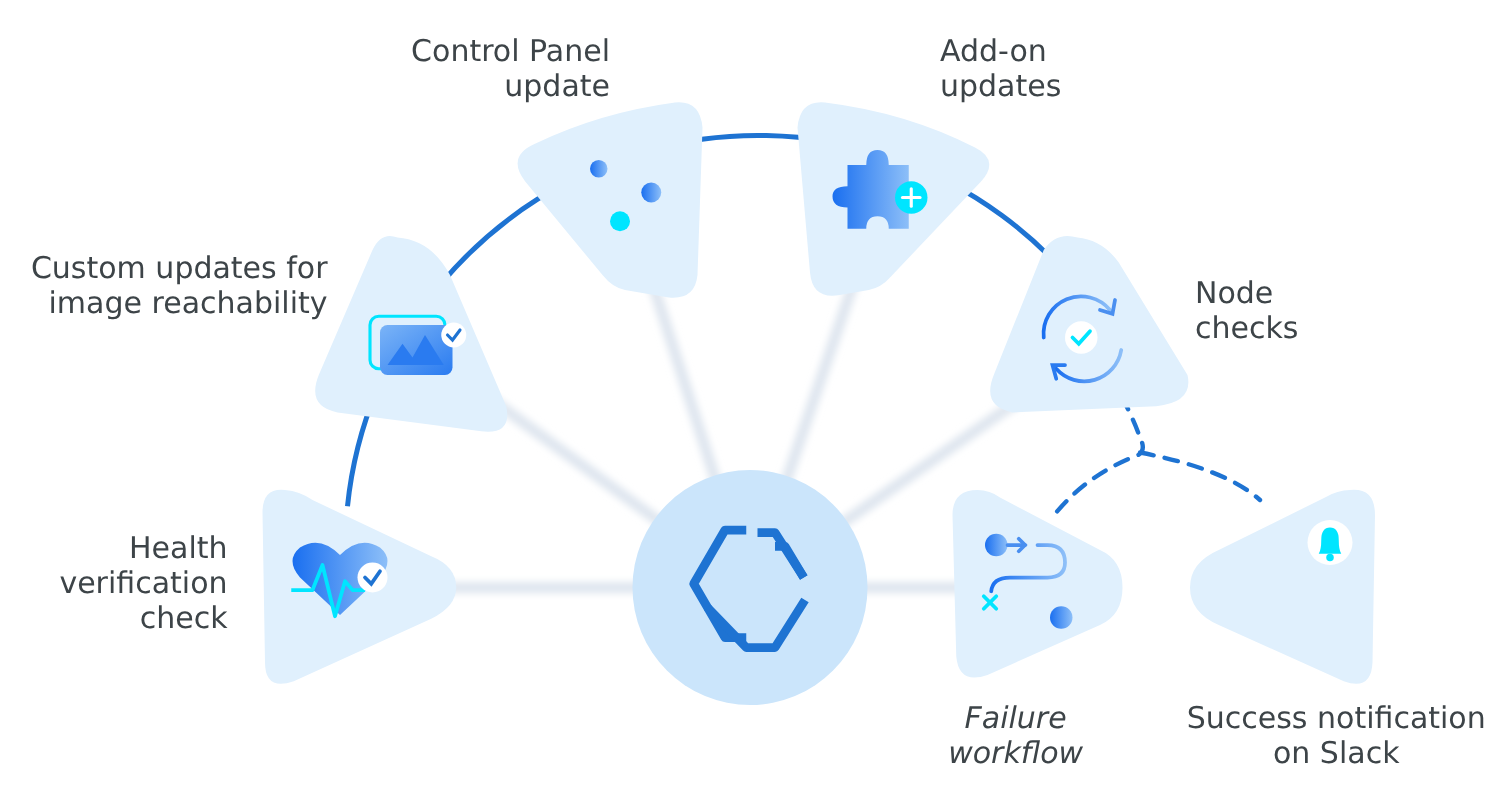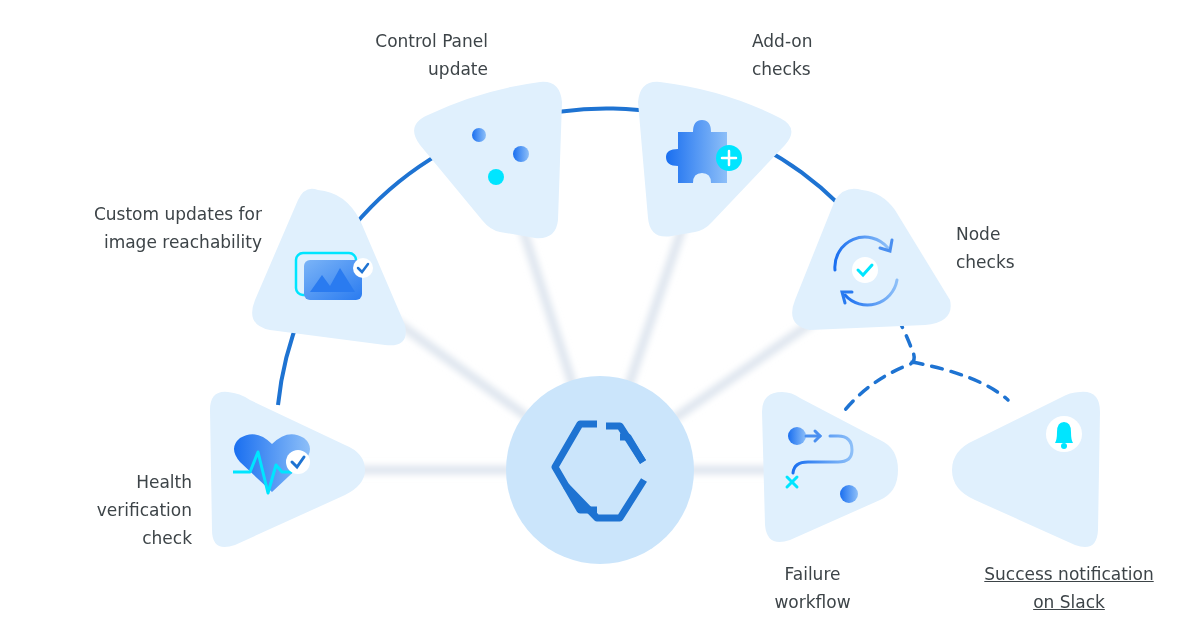--- a/index.html
+++ b/index.html
@@ -1,18 +1,18 @@
 <!DOCTYPE html>
 <html><head>
 <meta charset="utf-8">
 <style>
   html, body { margin:0; padding:0; background:#ffffff; }
   body { width:1200px; height:640px; position:relative; overflow:hidden; font-family:"Liberation Sans", sans-serif; }
   svg.canvas { position:absolute; left:0; top:0; }
-  .label { position:absolute; font-family:"DejaVu Sans", sans-serif; font-size:17px; line-height:28px; color:#3d4448; white-space:pre-line; }
+  .label { position:absolute; font-family:"DejaVu Sans", sans-serif; font-size:24px; line-height:28px; color:#3d4448; white-space:pre-line; }
   .r { text-align:right; }
   .c { text-align:center; }
   .l { text-align:left; }
 </style>
 </head>
 <body>
 
 <svg class="canvas" width="1200" height="640" viewBox="0 0 1200 640">
   <defs>
     <linearGradient id="gBlue" x1="0" y1="0" x2="1" y2="0">
@@ -133,27 +133,27 @@
         <line x1="1038" y1="477" x2="1057" y2="477"></line>
         <line x1="1038" y1="496" x2="1038" y2="496"></line>
       </g>
       <circle cx="1064" cy="434" r="18" fill="#ffffff"></circle>
       <path d="M 1055 443 Q 1057 440 1057 432 Q 1057 422 1064 422 Q 1071 422 1071 432 Q 1071 440 1073 443 Z" fill="#00e5ff"></path>
       <circle cx="1064" cy="446" r="3" fill="#00e5ff"></circle>
     </g>
   </g>
 </svg>
 
-<div class="label r" style="left:50px; top:424px; width:142px;margin-top:44px;">Health
+<div class="label r" style="left:40px; top:424px; width:142px;">Health
 verification
 check</div>
 <div class="label r" style="left:20px; top:200px; width:242px;">Custom updates for
 image reachability</div>
 <div class="label r" style="left:300px; top:27px; width:188px;">Control Panel
 update</div>
 <div class="label l" style="left:752px; top:27px; width:150px;">Add-on
-checks</div>
+updates</div>
 <div class="label l" style="left:956px; top:220px; width:150px;">Node
 checks</div>
-<div class="label c" style="left:745px; top:560px; width:135px;">Failure
+<div class="label c" style="left:745px; top:560px; width:135px;font-style:italic;">Failure
 workflow</div>
-<div class="label c" style="left:949px; top:560px; width:240px;text-decoration:underline;">Success notification
+<div class="label c" style="left:949px; top:560px; width:240px;">Success notification
 on Slack</div>
 
 </body></html>

